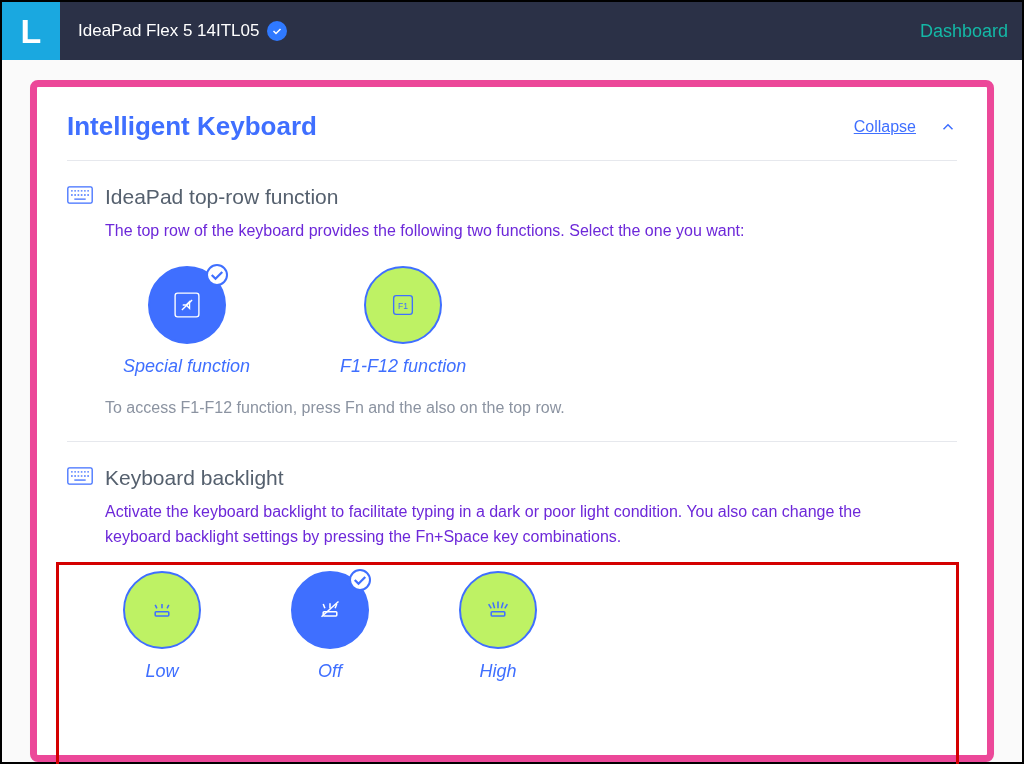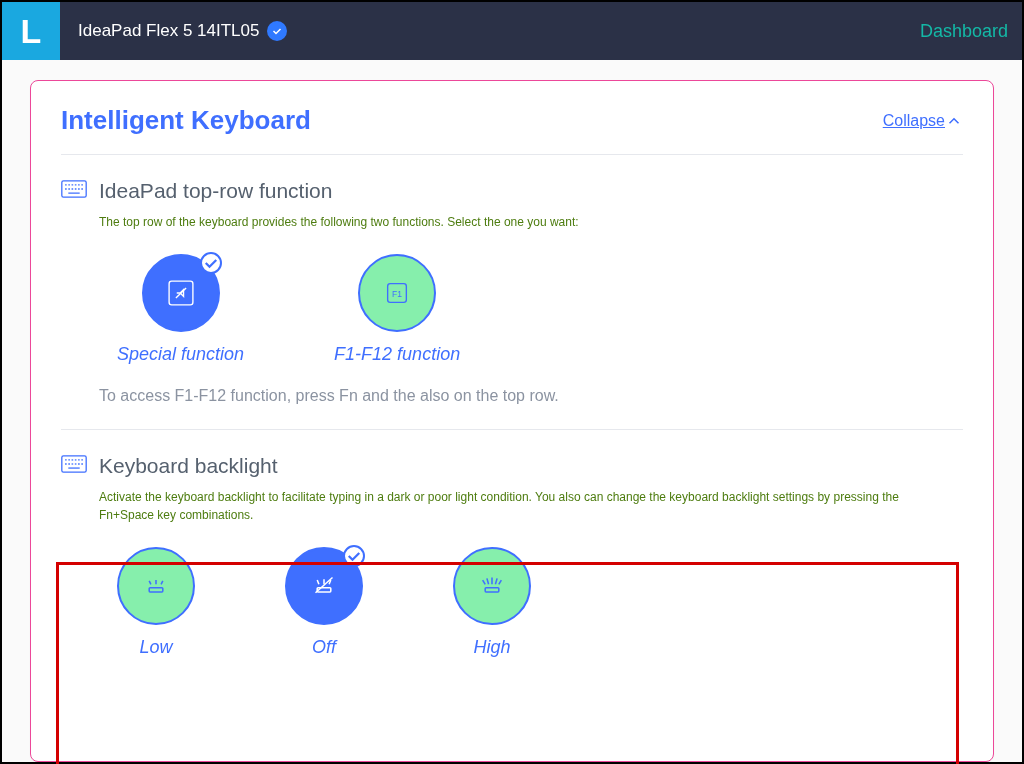--- a/index.html
+++ b/index.html
@@ -7,38 +7,38 @@
   .outer { width: 1024px; height: 764px; border: 2px solid #000; background: #fff; position: relative; }
   .topbar { height: 58px; background: #2b3147; display: flex; align-items: center; color: #fff; }
   .logo { width: 58px; height: 58px; background: #1aa8e0; color: #fff; display: flex; align-items: center; justify-content: center; font-size: 34px; font-weight: 700; font-family: Arial, sans-serif; }
   .device { margin-left: 18px; font-size: 17px; font-weight: 500; display: flex; align-items: flex-start; gap: 8px; }
   .verify { width: 20px; height: 20px; background: #2f79ff; border-radius: 50%; display: inline-flex; align-items: center; justify-content: center; }
   .verify svg { width: 12px; height: 12px; }
   .navright { margin-left: auto; padding-right: 16px; font-size: 18px; color: #14b8a6; }
   .navright .clipped { display:inline-block; transform: translateX(2px); }
 
   .canvas { padding: 20px 28px 0 28px; height: calc(100% - 58px); background: #fafafa; }
-  .card { background: #fff; border: 1px solid #ec4899; border-radius: 8px; padding: 24px 30px 0 30px; box-shadow: 0 1px 2px rgba(0,0,0,0.03); position: relative; height: 100%; overflow: hidden; }
+  .card { background: #fff; border: 7px solid #ec4899; border-radius: 8px; padding: 24px 30px 0 30px; box-shadow: 0 1px 2px rgba(0,0,0,0.03); position: relative; height: 100%; overflow: hidden; }
   .cardhead { display: flex; align-items: center; justify-content: space-between; padding-bottom: 18px; border-bottom: 1px solid #e6e8ed; }
   .cardtitle { font-size: 26px; font-weight: 600; color: #3f6fff; }
-  .collapse { color: #3f6fff; font-size: 16px; display: flex; align-items: center; gap: 0; cursor: pointer; }
+  .collapse { color: #3f6fff; font-size: 16px; display: flex; align-items: center; gap: 23px; cursor: pointer; }
   .collapse span.u { text-decoration: underline; }
   .collapse svg { width: 18px; height: 18px; }
 
   .section { padding-top: 24px; }
   .section + .section { border-top: 1px solid #e6e8ed; margin-top: 24px; }
   .sechead { display: flex; align-items: center; gap: 12px; }
   .kbicon svg { width: 26px; height: 20px; color: #3f6fff; }
   .sect-title { font-size: 21px; color: #55606e; font-weight: 400; }
-  .desc { color: #4d7c0f; font-size: 12px; margin: 10px 0 0 38px; line-height: 1.55; max-width: 820px; }
+  .desc { color: #6d28d9; font-size: 16px; margin: 10px 0 0 38px; line-height: 1.55; max-width: 820px; }
   .hint { color: #8b93a1; font-size: 16px; margin: 22px 0 22px 38px; }
 
   .options { display: flex; gap: 90px; margin: 22px 0 0 56px; }
   .opt { display: flex; flex-direction: column; align-items: center; gap: 12px; cursor: pointer; }
-  .circle { width: 78px; height: 78px; border-radius: 50%; background: #86efac; border: 2px solid #3f6fff; display: flex; align-items: center; justify-content: center; position: relative; color: #3f6fff; }
+  .circle { width: 78px; height: 78px; border-radius: 50%; background: #bef264; border: 2px solid #3f6fff; display: flex; align-items: center; justify-content: center; position: relative; color: #3f6fff; }
   .circle.selected { background: #3f6fff; color: #fff; border-color: #3f6fff; }
   .check { position: absolute; top: -4px; right: -4px; width: 22px; height: 22px; background: #fff; border: 2px solid #3f6fff; border-radius: 50%; display: flex; align-items: center; justify-content: center; }
   .check svg { width: 12px; height: 12px; color: #3f6fff; }
   .optlabel { font-size: 18px; color: #3f6fff; font-style: italic; }
   .circle svg { width: 34px; height: 34px; }
   .circle.selected .key-sq { stroke:#fff; }
 
   .highlight-box { position: absolute; border: 3px solid #d40000; left: 54px; top: 560px; width: 903px; height: 280px; pointer-events: none; }
 </style>
 </head>

